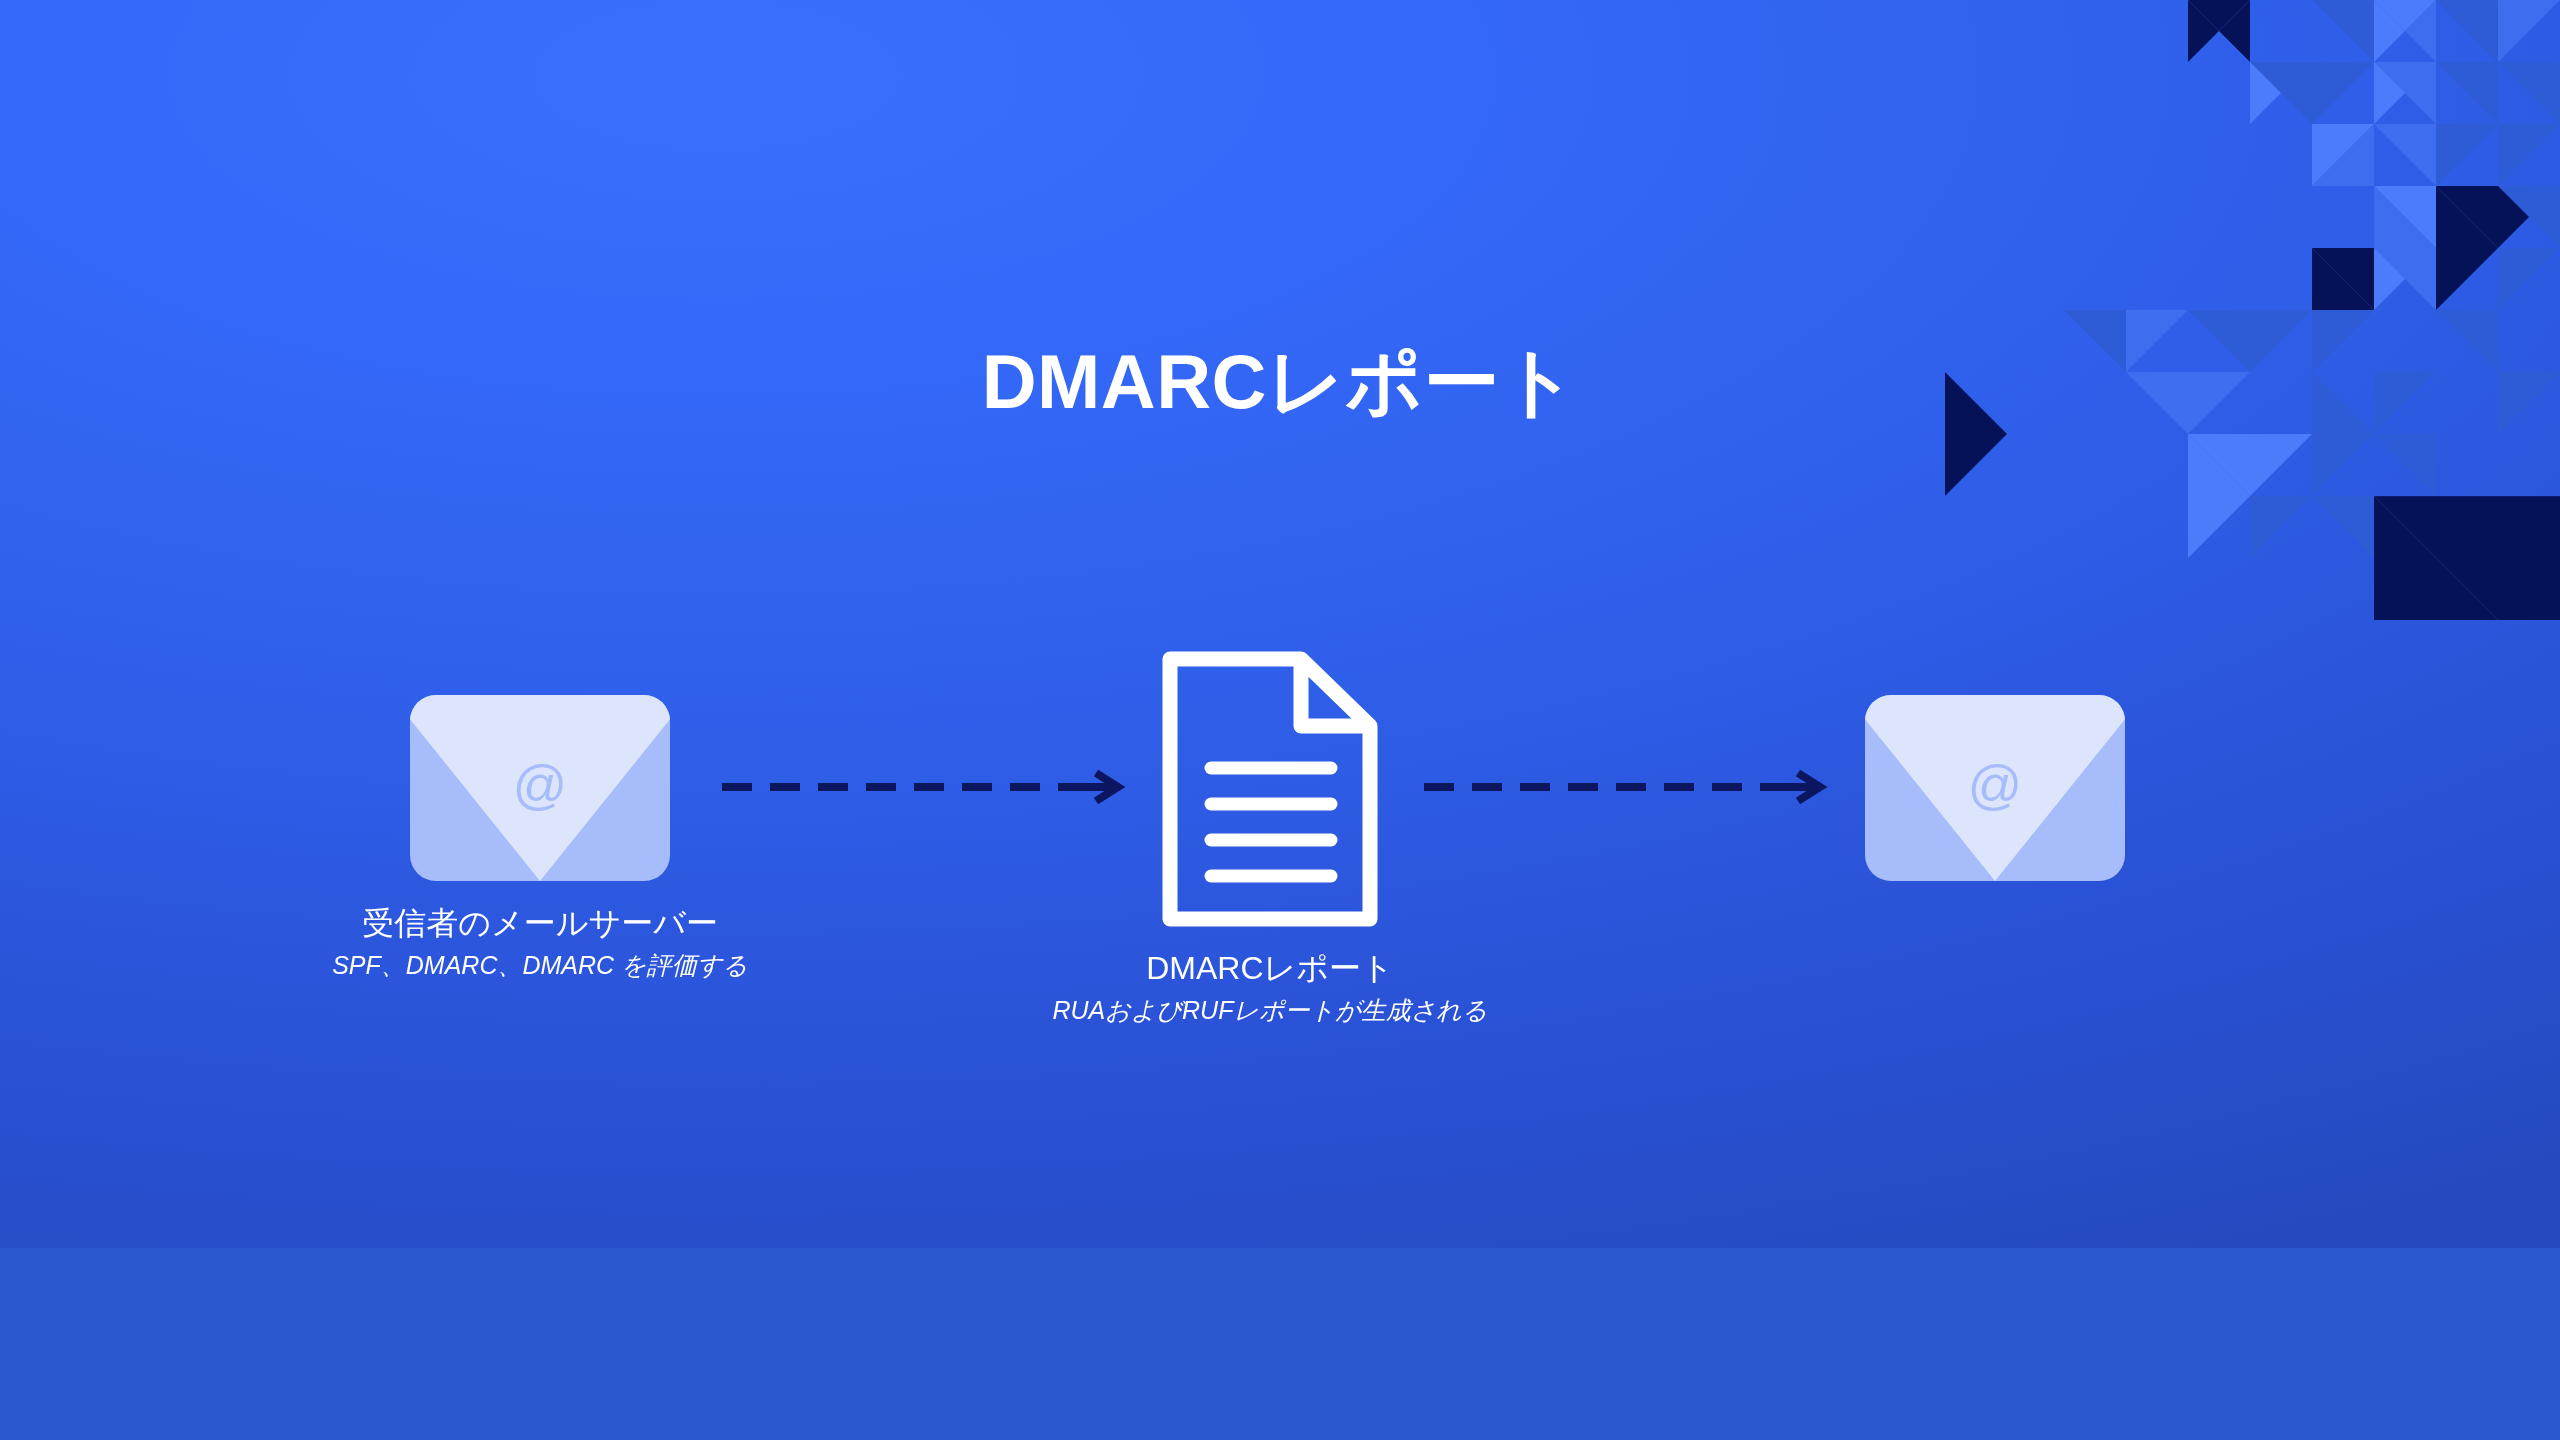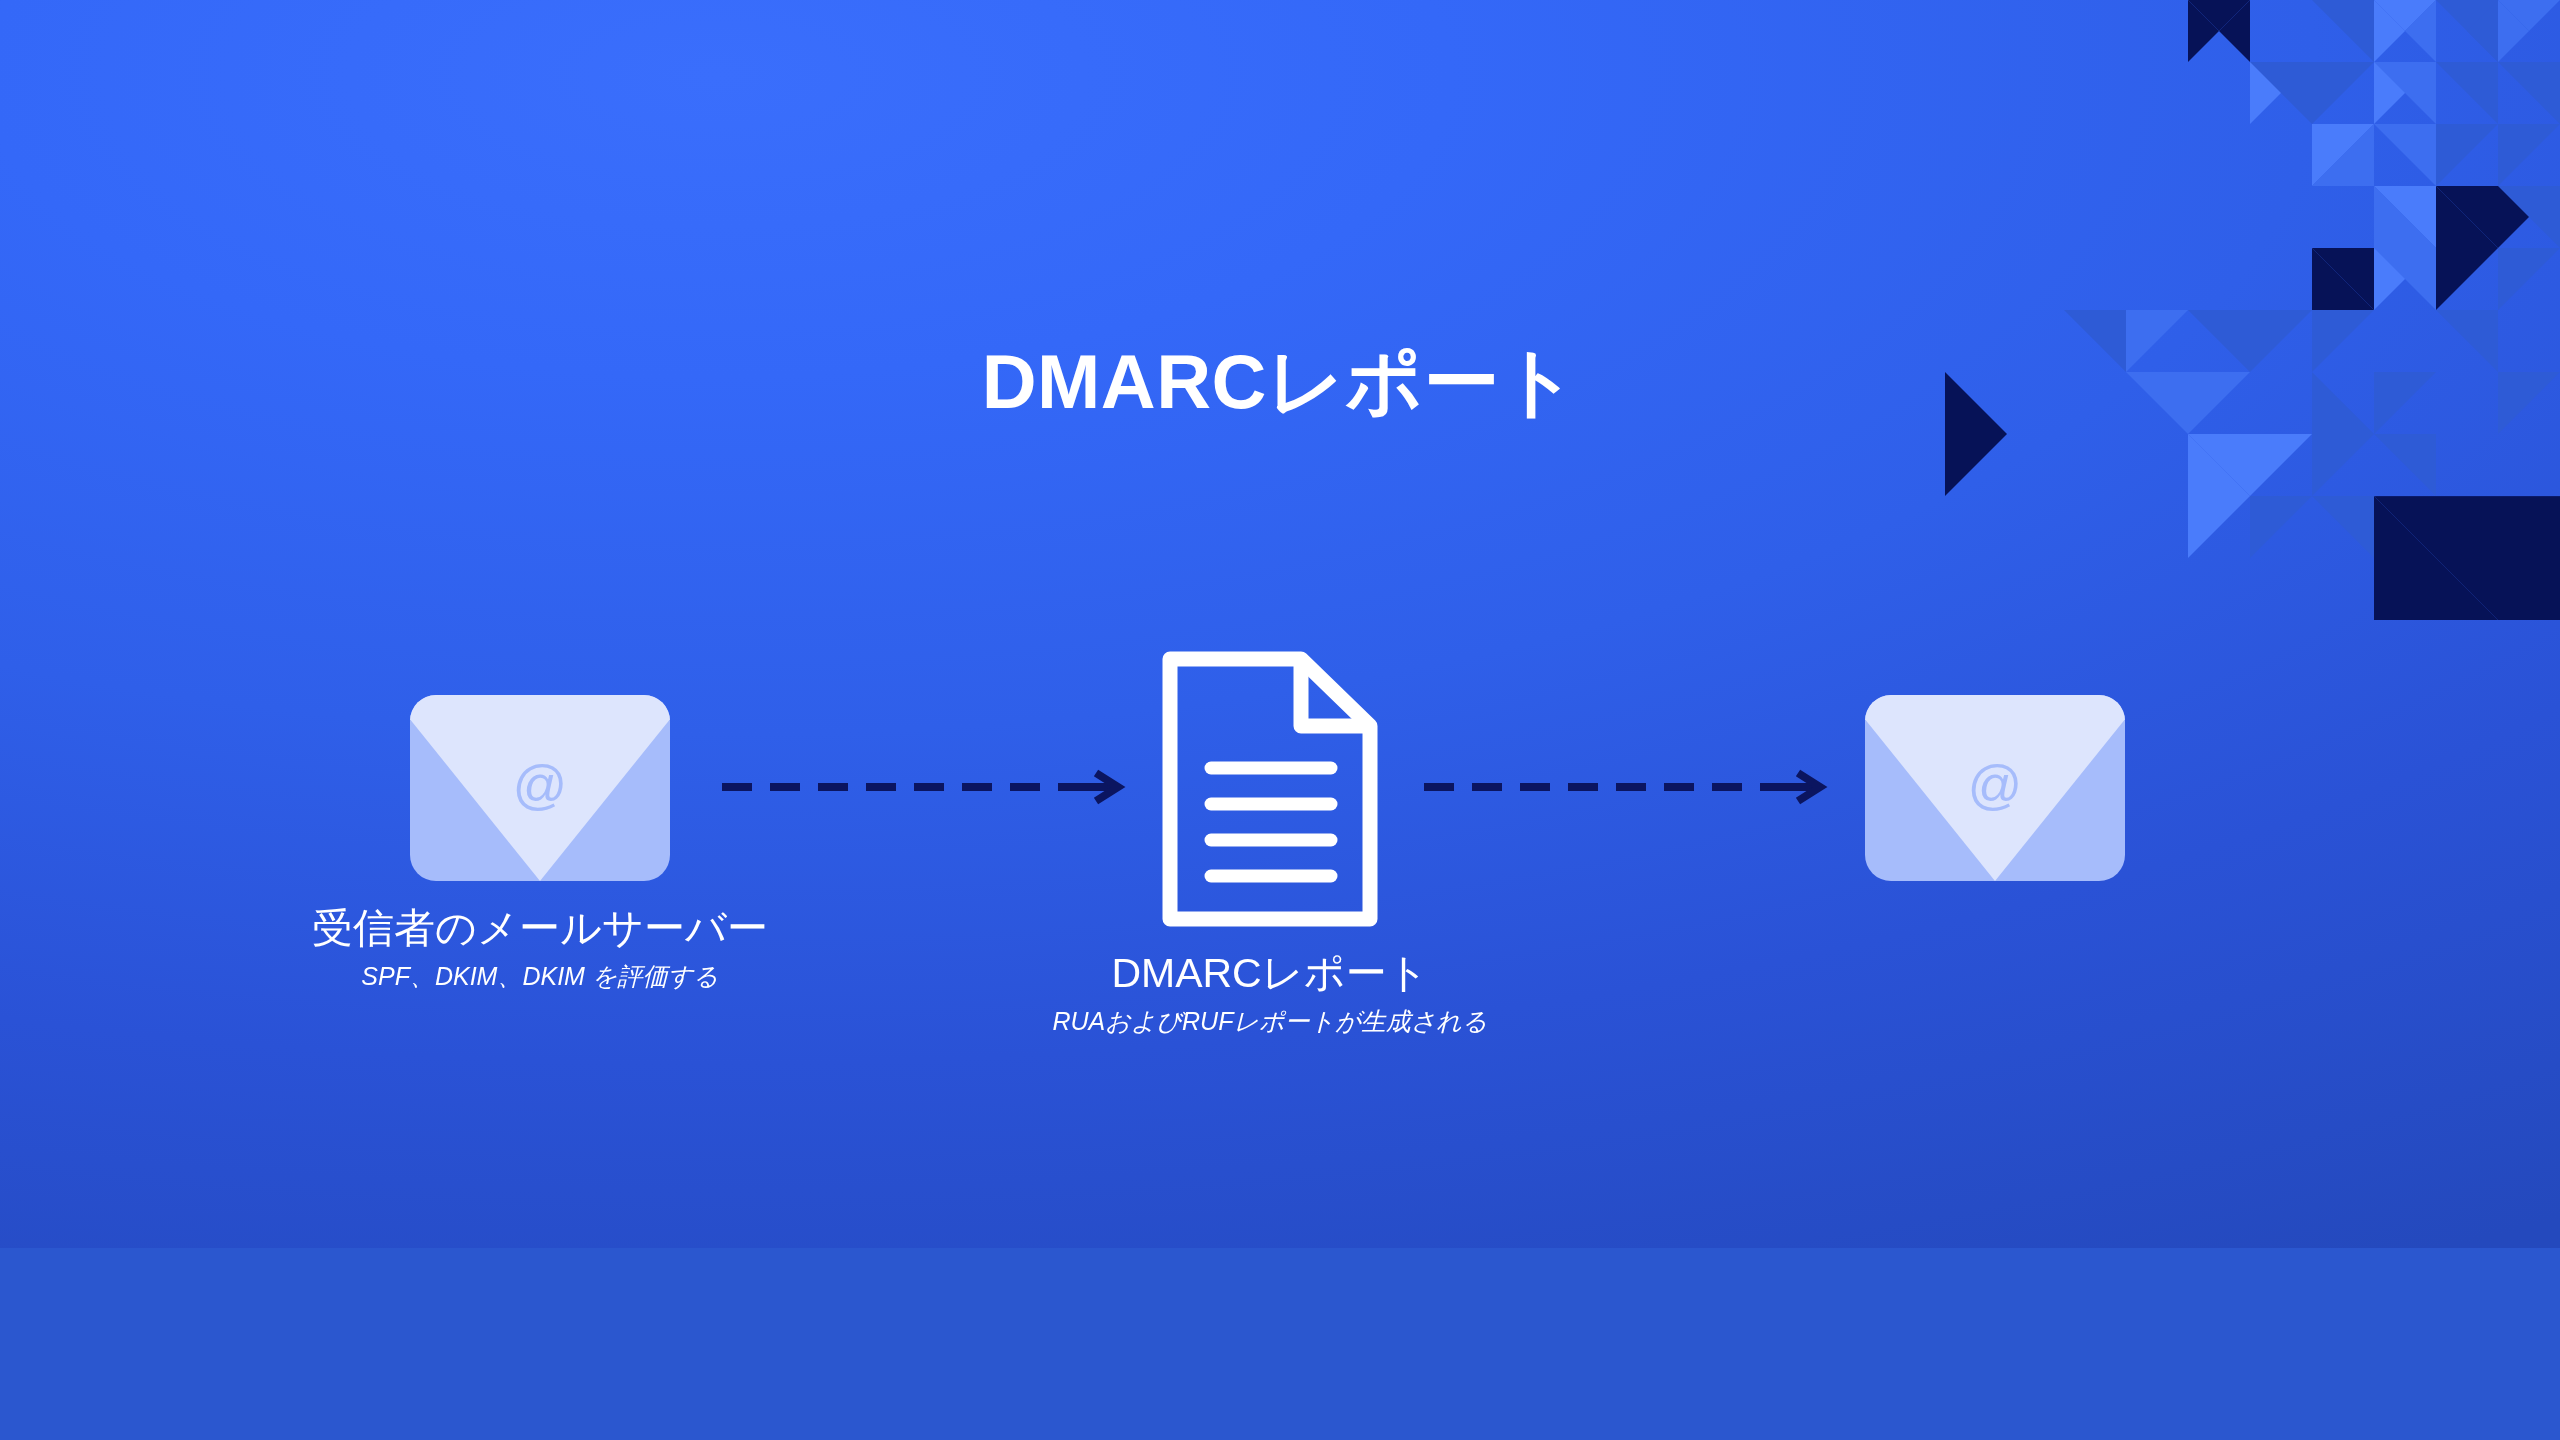--- a/index.html
+++ b/index.html
@@ -84,21 +84,21 @@
     font-size: 54px;
     font-family: "Liberation Sans", "DejaVu Sans", sans-serif;
     line-height: 1;
     padding-bottom: 8px;
     box-sizing: border-box;
   }
 
   
   .node-title {
     color: #ffffff;
-    font-size: 41px;
+    font-size: 32px;
     line-height: 1.25;
     margin-top: 22px;
     white-space: nowrap;
   }
   .node-sub {
     color: #ffffff;
     font-size: 25px;
     font-style: italic;
     line-height: 1.3;
     margin-top: 6px;
@@ -196,21 +196,21 @@
   <div id="title">DMARCレポート</div>
 
   <div class="node" style="left:160px; top:695px; width:760px;">
     <div class="node-icon" style="width:260px; height:186px;">
       <div class="envelope">
         <div class="flap"></div>
         <div class="at">@</div>
       </div>
     </div>
     <div class="node-title">受信者のメールサーバー</div>
-    <div class="node-sub nowrap">SPF、DKIM、DKIM を評価する</div>
+    <div class="node-sub nowrap">SPF、DMARC、DMARC を評価する</div>
   </div>
 
   <svg class="arrow" style="left:718px; top:765px;" width="410" height="44" viewBox="0 0 410 44" xmlns="http://www.w3.org/2000/svg">
     <line x1="4" y1="22" x2="368" y2="22" stroke="#0b1560" stroke-width="8" stroke-dasharray="30 18" stroke-linecap="butt"></line>
     <path d="M 366 22 L 396 22" stroke="#0b1560" stroke-width="8" stroke-linecap="butt"></path>
     <path d="M 378 8 L 400 22 L 378 36" fill="none" stroke="#0b1560" stroke-width="8" stroke-linejoin="miter" stroke-linecap="butt"></path>
   </svg>
 
   <div class="node" style="left:890px; top:648px; width:760px;">
     <div class="node-icon" style="width:222px; height:282px;">

